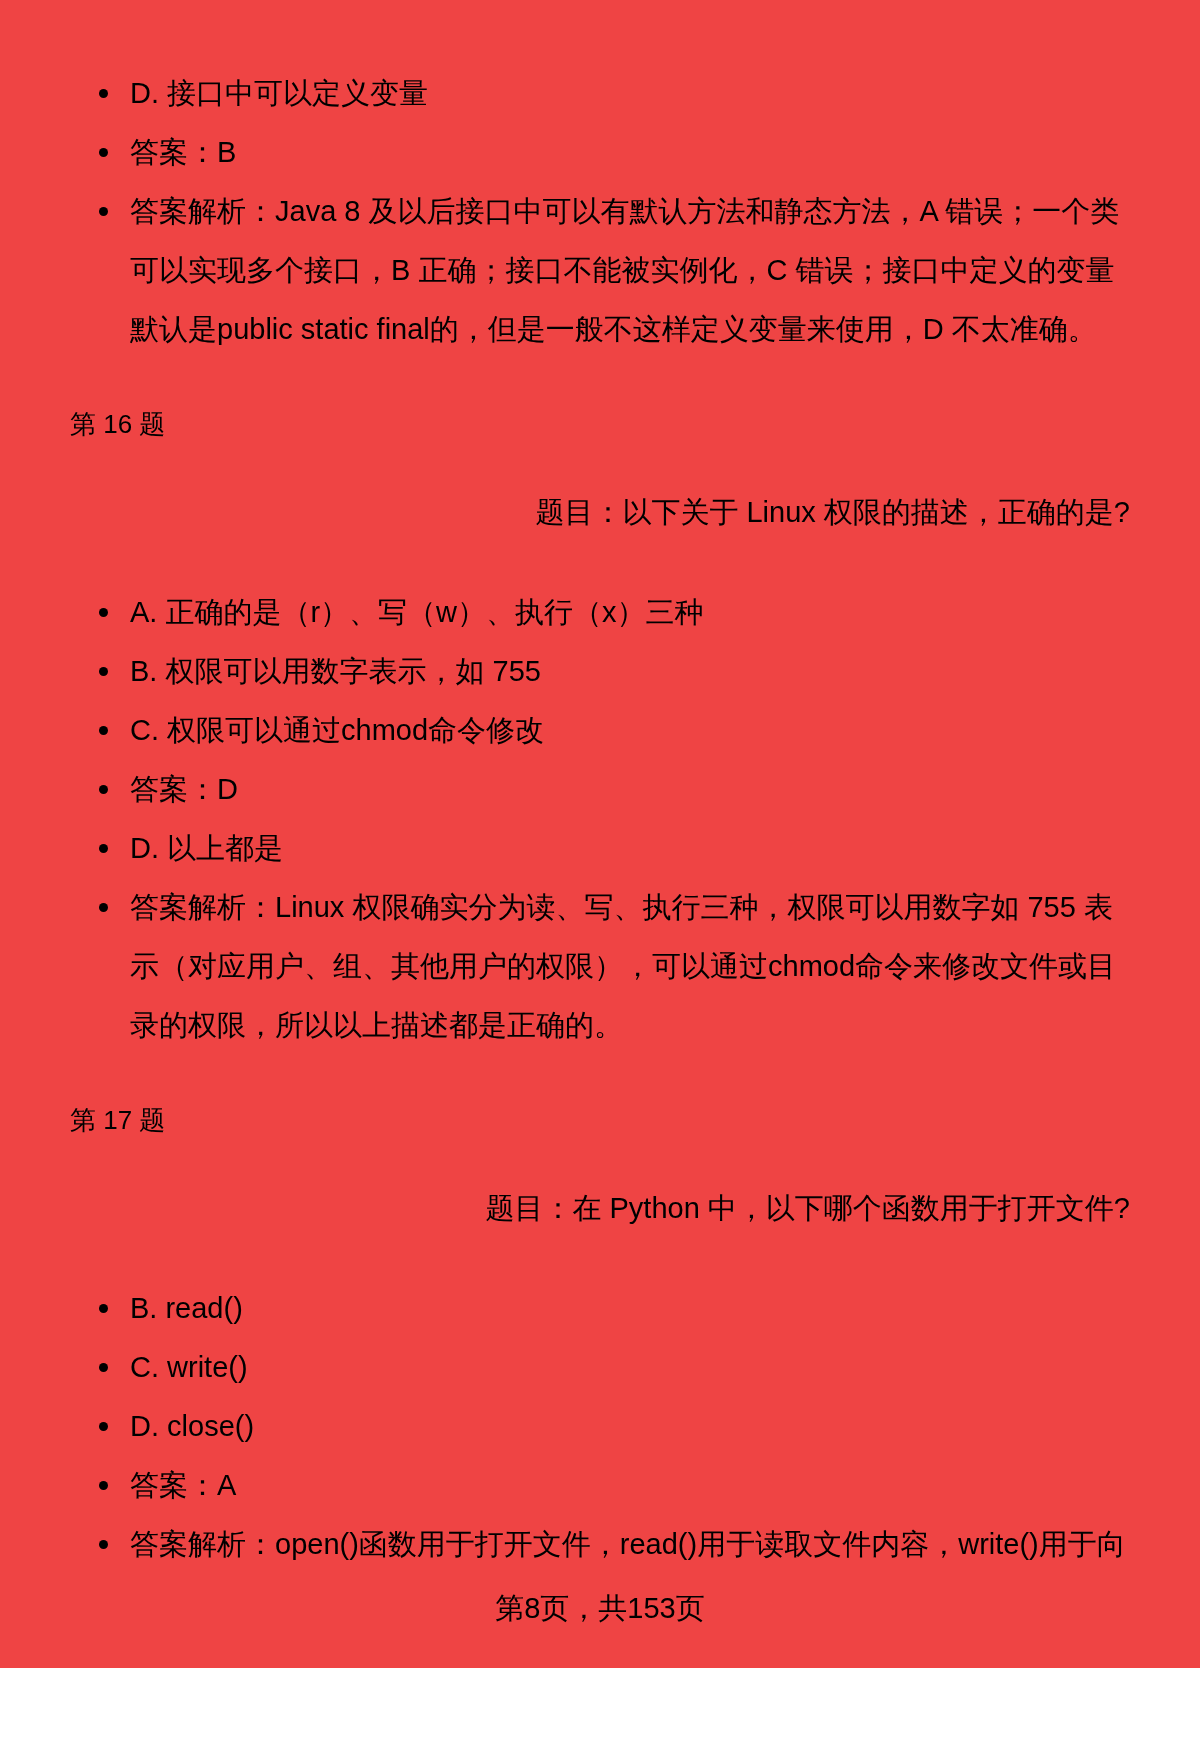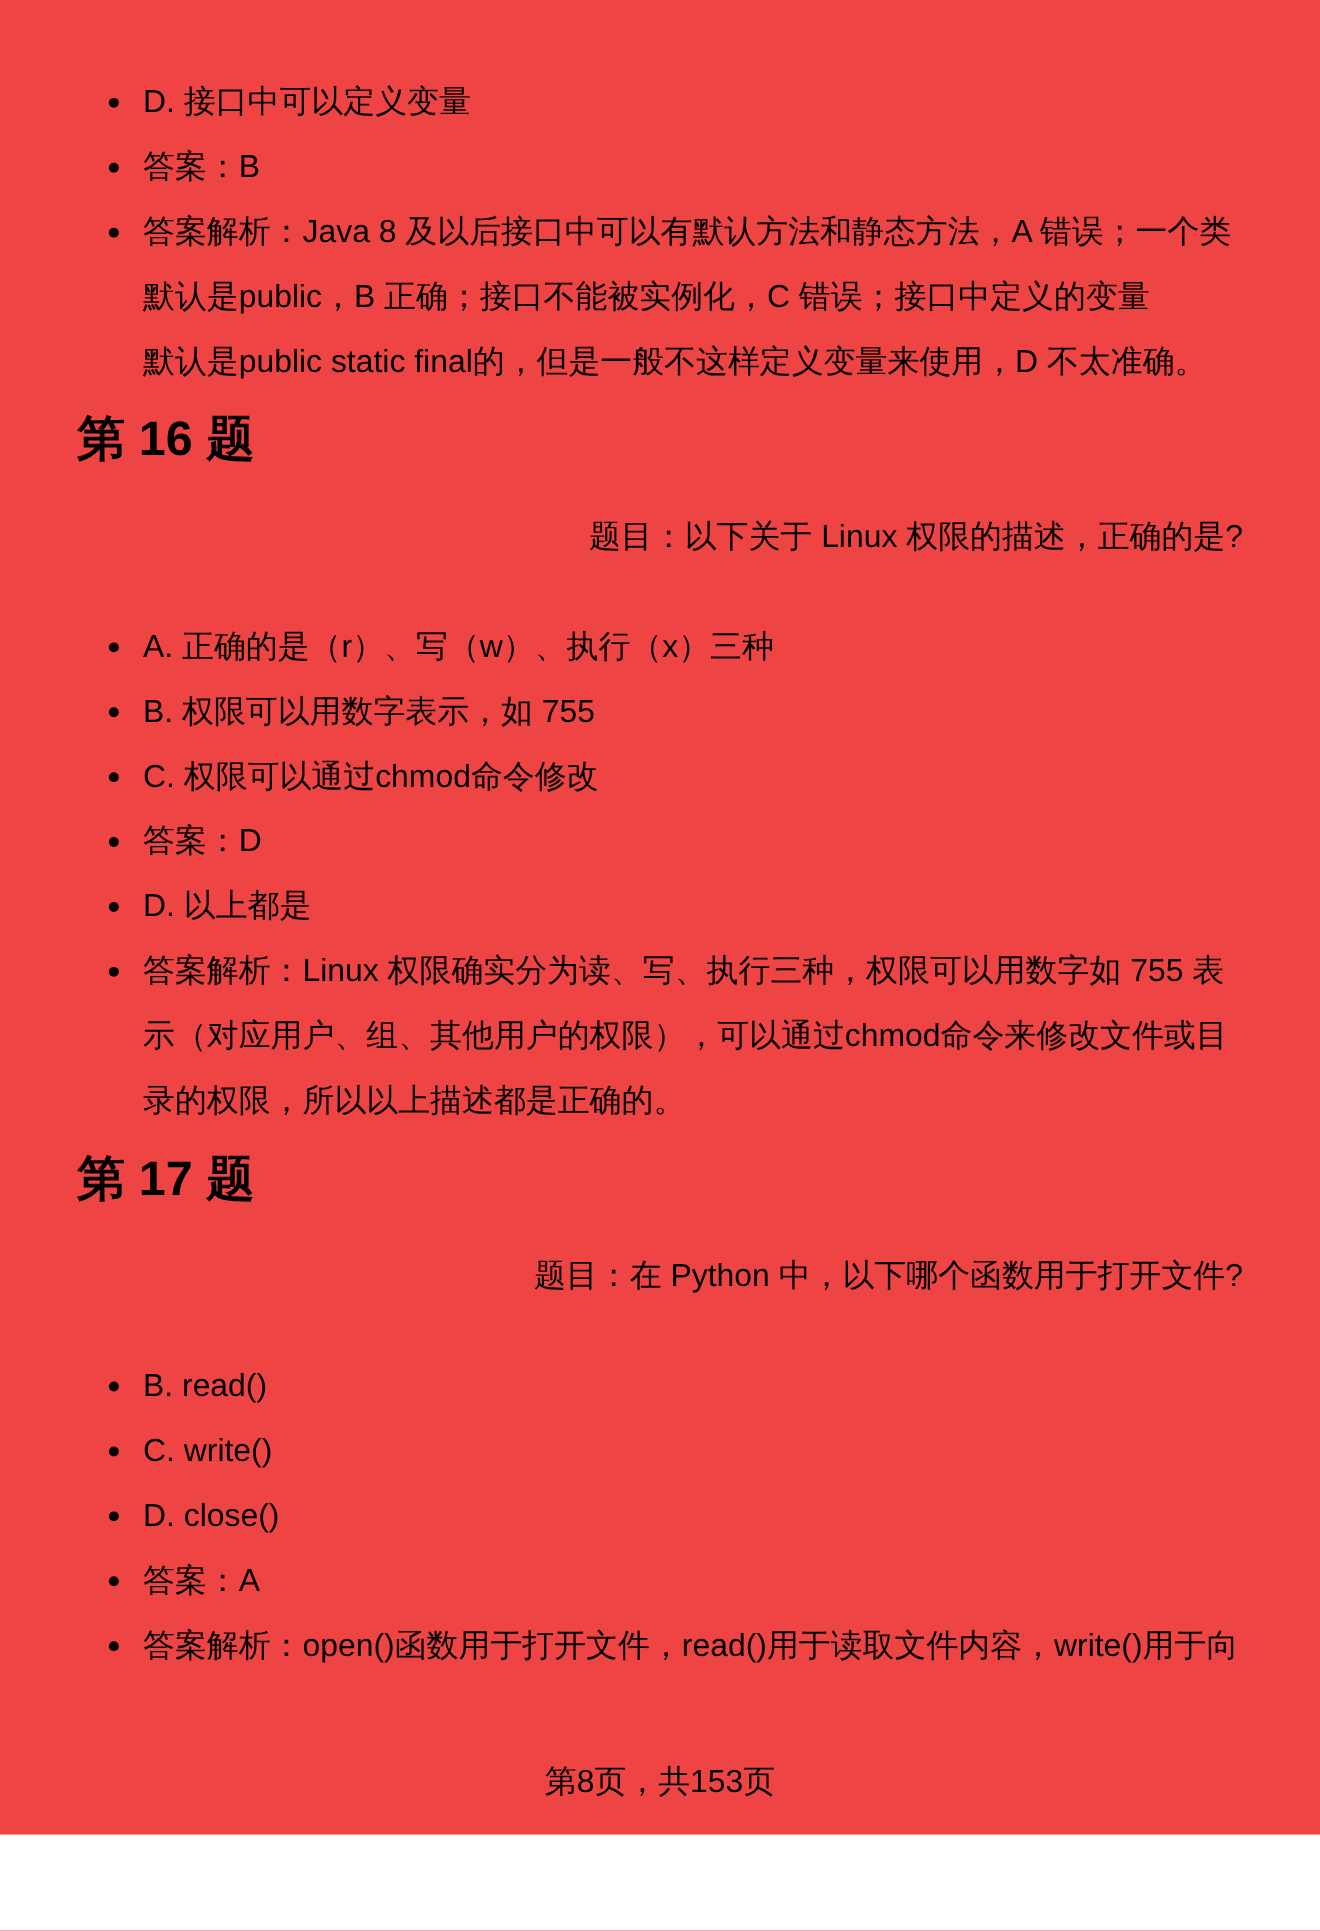--- a/index.html
+++ b/index.html
@@ -7,24 +7,24 @@
     position:relative;
     width:1200px;
     height:1668px;
     background:#ef4444;
     overflow:hidden;
     font-family:"Liberation Sans","DejaVu Sans",sans-serif;
     color:#000000;
   }
   .content { padding:0 70px; }
   h3.q-heading {
-    font-size:44px;
-    font-weight:bold;
+    font-size:26px;
+    font-weight:normal;
     line-height:46px;
-    margin:18px 0 0 0;
+    margin:42px 0 0 0;
     color:#000000;
   }
   p.q-prompt {
     font-size:29px;
     line-height:59px;
     margin:36px 0 0 0;
     text-align:right;
   }
   ul.q-list {
     list-style:none;
@@ -46,21 +46,21 @@
     width:9px;
     height:9px;
     background:#000000;
     border-radius:50%;
   }
   .li-line { white-space:nowrap; }
   .footer {
     position:absolute;
     left:0;
     right:0;
-    bottom:28px;
+    bottom:40px;
     text-align:center;
     font-size:29px;
     line-height:40px;
     color:#000000;
   }
 </style>
 </head>
 <body>
 
 <div class="page">
@@ -68,21 +68,21 @@
 
     <ul class="q-list first">
         <li>
           <div class="li-line">D. 接口中可以定义变量</div>
         </li>
         <li>
           <div class="li-line">答案：B</div>
         </li>
         <li>
           <div class="li-line">答案解析：Java 8 及以后接口中可以有默认方法和静态方法，A 错误；一个类</div>
-          <div class="li-line">默认是public，B 正确；接口不能被实例化，C 错误；接口中定义的变量</div>
+          <div class="li-line">可以实现多个接口，B 正确；接口不能被实例化，C 错误；接口中定义的变量</div>
           <div class="li-line">默认是public static final的，但是一般不这样定义变量来使用，D 不太准确。</div>
         </li>
       </ul>
 
     <h3 class="q-heading">第 16 题</h3>
 
     <p class="q-prompt">题目：以下关于 Linux 权限的描述，正确的是?</p>
 
     <ul class="q-list">
         <li>

